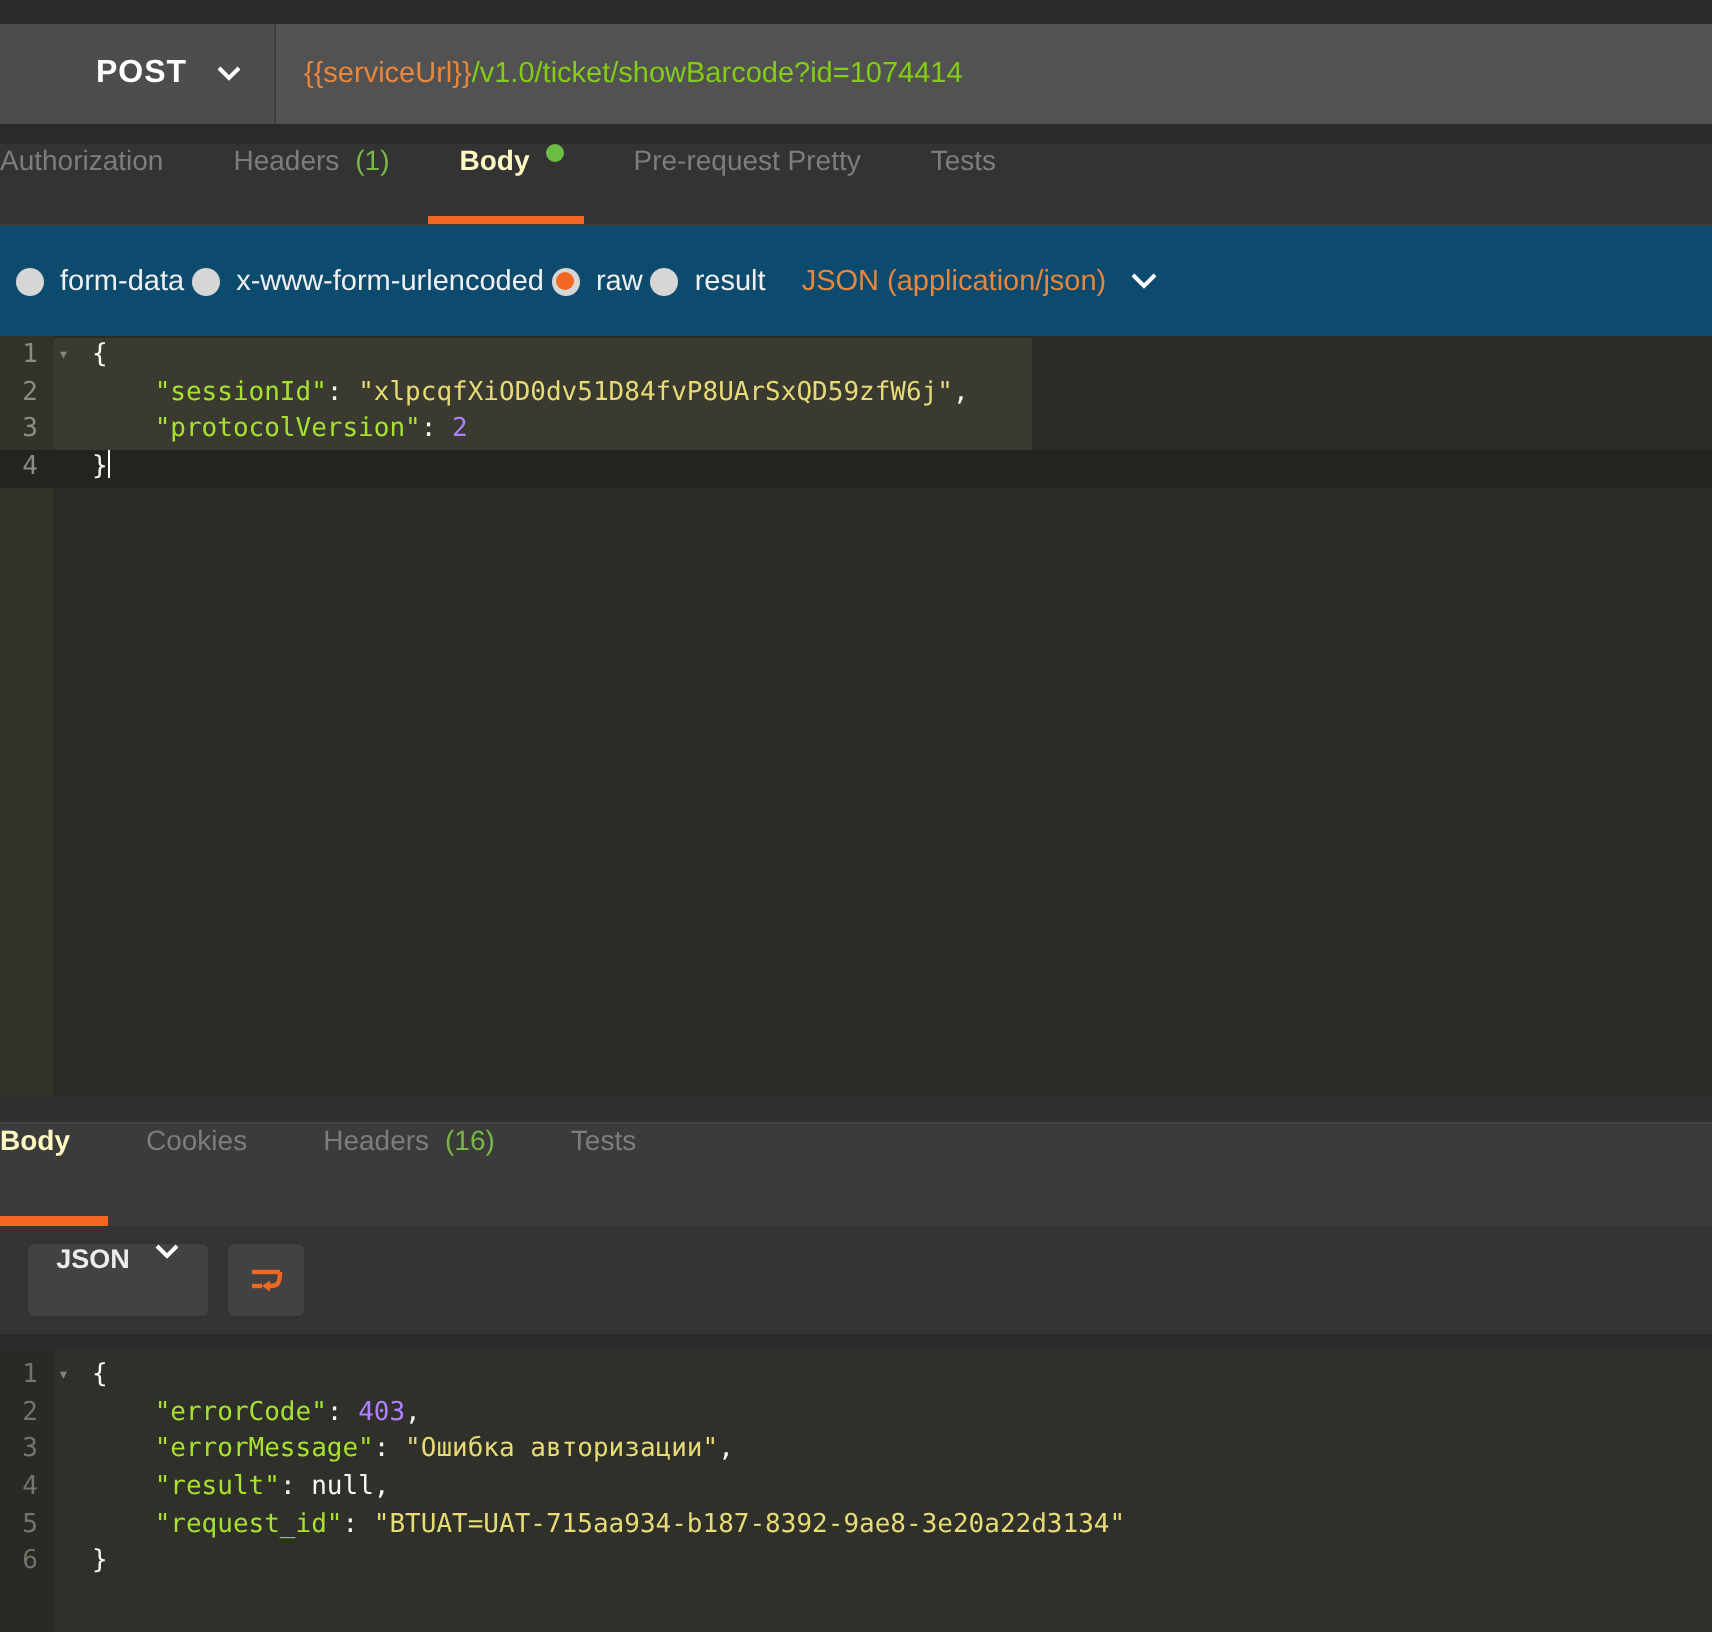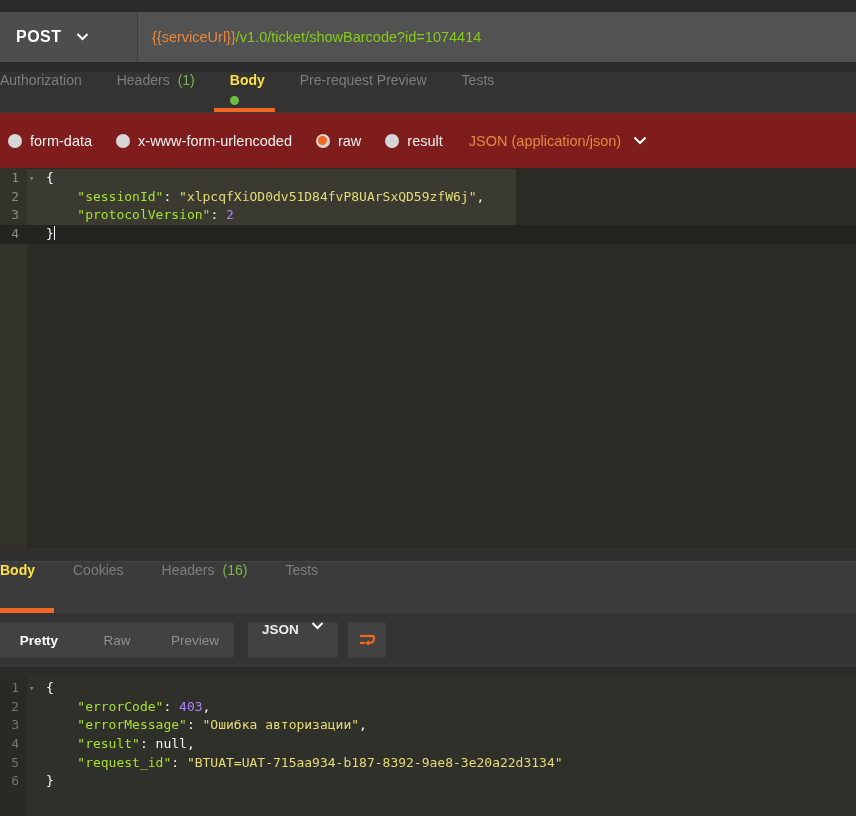--- a/index.html
+++ b/index.html
@@ -12,49 +12,49 @@
   .band { position:absolute; left:0; right:0; }
 
   
   .top-strip { top:0; height:12px; background:#2a2a2a; }
   .strip2    { top:62px; height:10px; background:#2a2a2a; }
 
   
   .url-row { top:12px; height:50px; background:#525252; display:flex; }
   .method-box {
     width:138px; height:100%; background:#4d4d4d; border-right:1px solid #3e3e3e;
-    display:flex; align-items:center; padding-left:16px; box-sizing:border-box; gap:14px;
+    display:flex; align-items:center; padding-left:48px; box-sizing:border-box; gap:14px;
     cursor:pointer;
   }
   .method-label { color:#ffffff; font-size:16px; font-weight:bold; letter-spacing:.5px; }
   .url-field { flex:1; display:flex; align-items:center; padding-left:14px; font-size:14.5px; }
   .url-var  { color:#e8873c; }
   .url-rest { color:#84cc16; }
 
   
   .req-tabs { top:72px; height:41px; background:#333333; border-bottom:1px solid #3d3d3d;
               display:flex; align-items:stretch; gap:35px; box-sizing:border-box; }
   .tab { position:relative; display:flex; align-items:flex-start; gap:8px;
          color:#7d7d7d; font-size:14px; cursor:pointer; }
   .tab .count { color:#7ab648; }
-  .tab.active { color:#fde047; font-weight:bold;flex-direction:column; }
+  .tab.active { color:#fef9c3; font-weight:bold; }
   .tab.active::after { content:""; position:absolute; left:-16px; right:-10px; bottom:0;
                        height:4px; background:#f26722; }
   .req-tabs .tab.active::after { left:-16px; right:-10px; }
   .dot { width:9px; height:9px; border-radius:50%; background:#6dbd45; display:inline-block; }
 
   
-  .radio-row { top:113px; height:55px; background:#7f1d1d; display:flex; align-items:center;
-               padding-left:8px; gap:24px; box-sizing:border-box; }
+  .radio-row { top:113px; height:55px; background:#0c4a6e; display:flex; align-items:center;
+               padding-left:8px; gap:4px; box-sizing:border-box; }
   .radio-item { display:flex; align-items:center; gap:8px; cursor:pointer; }
   .radio { width:14px; height:14px; border-radius:50%; background:#d6d6d6; position:relative; flex:none; }
   .radio.selected::after { content:""; position:absolute; left:2.5px; top:2.5px; width:9px; height:9px;
                            border-radius:50%; background:#f26722; }
   .radio-label { color:#f0f0f0; font-size:14.5px; }
-  .ctype { display:flex; align-items:center; gap:12px; margin-left:2px; cursor:pointer; }
+  .ctype { display:flex; align-items:center; gap:12px; margin-left:14px; cursor:pointer; }
   .ctype span { color:#e8873c; font-size:14.5px; }
 
   
   .editor { font-family:"DejaVu Sans Mono", monospace; font-size:13px; box-sizing:border-box; cursor:text; }
   .request-editor  { top:168px; height:380px; background:#2b2b25; padding-top:1px; }
   .response-editor { top:675px; height:141px; background:#30302a; padding-top:4px; }
   .gutter-bg { position:absolute; left:0; top:0; bottom:0; width:27px; }
   .request-editor  .gutter-bg { background:#32322b; }
   .response-editor .gutter-bg { background:#2a2a24; }
   .cm-row { position:relative; display:flex; height:18.7px; line-height:18.7px; }
@@ -115,21 +115,21 @@
   </div>
   <div class="tab">
     <span>Headers</span>
     <span class="count">(1)</span>
   </div>
   <div class="tab active">
     <span>Body</span>
     <span class="dot"></span>
   </div>
   <div class="tab">
-    <span>Pre-request Preview</span>
+    <span>Pre-request Pretty</span>
   </div>
   <div class="tab">
     <span>Tests</span>
   </div>
 </div>
 
 <div class="band radio-row">
   <label class="radio-item">
     <span class="radio"></span>
     <span class="radio-label">form-data</span>
@@ -187,25 +187,20 @@
   <div class="tab">
     <span>Headers</span>
     <span class="count">(16)</span>
   </div>
   <div class="tab">
     <span>Tests</span>
   </div>
 </div>
 
 <div class="band resp-toolbar">
-  <div class="segmented">
-    <button class="seg active">Pretty</button>
-    <button class="seg">Raw</button>
-    <button class="seg">Preview</button>
-  </div>
   <div class="json-select">
     <span>JSON</span>
     <svg width="13" height="8" viewBox="0 0 13 8">
       <polyline points="1.5,1 6.5,6 11.5,1" fill="none" stroke="#ffffff" stroke-width="2"></polyline>
     </svg>
   </div>
   <button class="wrap-btn">
     <svg width="22" height="22" viewBox="0 0 22 22">
       <path d="M4 7 H18" stroke="#f26722" stroke-width="2.2" fill="none"></path>
       <path d="M18 7 C18 14 16 14 12 14" stroke="#f26722" stroke-width="2.2" fill="none"></path>

